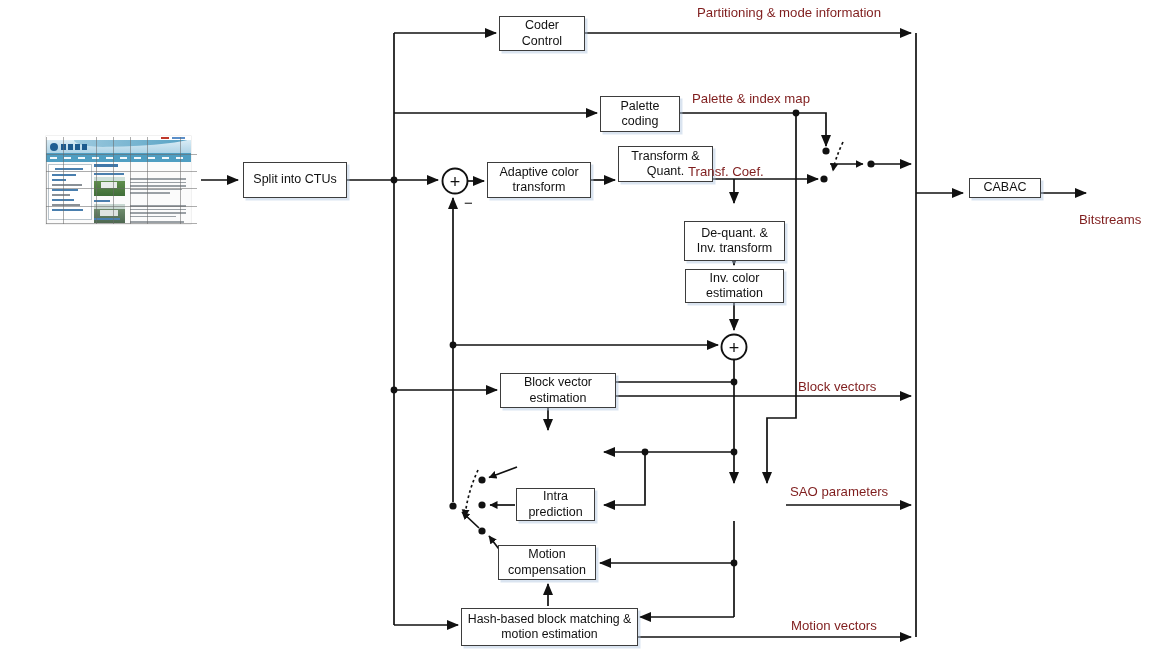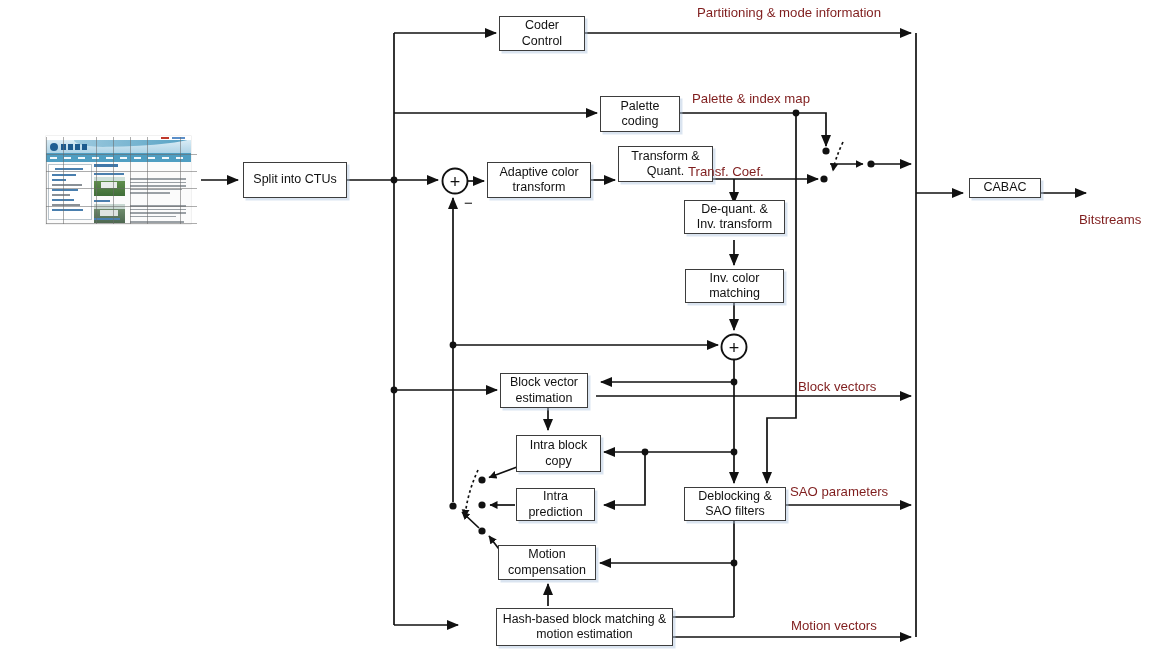--- a/index.html
+++ b/index.html
@@ -2,21 +2,21 @@
 <html><head>
 <meta charset="utf-8">
 <style>
   html,body{margin:0;padding:0;background:#ffffff;}
   .canvas{position:relative;width:1166px;height:662px;background:#ffffff;overflow:hidden;
           font-family:"Liberation Sans",sans-serif;color:#111;}
   svg.wires{position:absolute;left:0;top:0;width:1166px;height:662px;}
   .node{position:absolute;display:flex;align-items:center;justify-content:center;text-align:center;
         background:#ffffff;border:1.6px solid #3d3d3d;box-shadow:2.5px 2.5px 0 rgba(173,196,221,.45);
         font-size:12.5px;line-height:1.22;padding:1px 5px;box-sizing:border-box;}
-  .node.small-font{font-size:12.3px;margin-left:35px;}
+  .node.small-font{font-size:12.3px;}
   .elabel{position:absolute;white-space:nowrap;font-size:13.2px;color:#7f1d1d;}
   
   .thumb{position:absolute;left:46px;top:136px;width:145px;height:88px;background:#fcfdfe;
          box-shadow:0 0 0 .5px #e3e3e3;}
   .thumb *{position:absolute;}
   .tw-topstrip{left:0;top:0;width:100%;height:4px;background:#fff;}
   .tw-login-red{right:22px;top:1px;width:8px;height:2px;background:#c0392b;}
   .tw-login-blue{right:6px;top:1px;width:13px;height:2px;background:#5b8fc9;}
   .tw-banner{left:0;top:4px;width:100%;height:13px;background:linear-gradient(#d9ecf5,#aed3e6);overflow:hidden;}
   .tw-swoosh{left:28px;top:-6px;width:130px;height:12px;background:linear-gradient(90deg,#9ecadf,#4b9cc0);
@@ -215,37 +215,31 @@
     </div>
   <div class="node" style="left:487px;top:162px;width:104px;height:36px">
       <span>Adaptive color transform</span>
     </div>
   <div class="node" style="left:243px;top:162px;width:104px;height:36px">
       <span>Split into CTUs</span>
     </div>
   <div class="node" style="left:618px;top:146px;width:95px;height:36px">
       <span>Transform &amp; Quant.</span>
     </div>
-  <div class="node" style="left:684px;top:200px;width:101px;height:34px">
+  <div class="node" style="left:684px;top:221px;width:101px;height:40px">
       <span>De-quant. &amp; Inv. transform</span>
     </div>
   <div class="node" style="left:685px;top:269px;width:99px;height:34px">
-      <span>Inv. color matching</span>
-    </div>
-  <div class="node" style="left:500px;top:373px;width:88px;height:35px">
+      <span>Inv. color estimation</span>
+    </div>
+  <div class="node" style="left:500px;top:373px;width:116px;height:35px">
       <span>Block vector estimation</span>
-    </div>
-  <div class="node" style="left:516px;top:435px;width:85px;height:37px">
-      <span>Intra block copy</span>
     </div>
   <div class="node" style="left:516px;top:488px;width:79px;height:33px">
       <span>Intra prediction</span>
-    </div>
-  <div class="node" style="left:684px;top:487px;width:102px;height:34px">
-      <span>Deblocking &amp; SAO filters</span>
     </div>
   <div class="node" style="left:498px;top:545px;width:98px;height:35px">
       <span>Motion compensation</span>
     </div>
   <div class="node small-font" style="left:461px;top:608px;width:177px;height:38px">
       <span>Hash-based block matching &amp; motion estimation</span>
     </div>
   <div class="node" style="left:969px;top:178px;width:72px;height:20px">
       <span>CABAC</span>
     </div>

